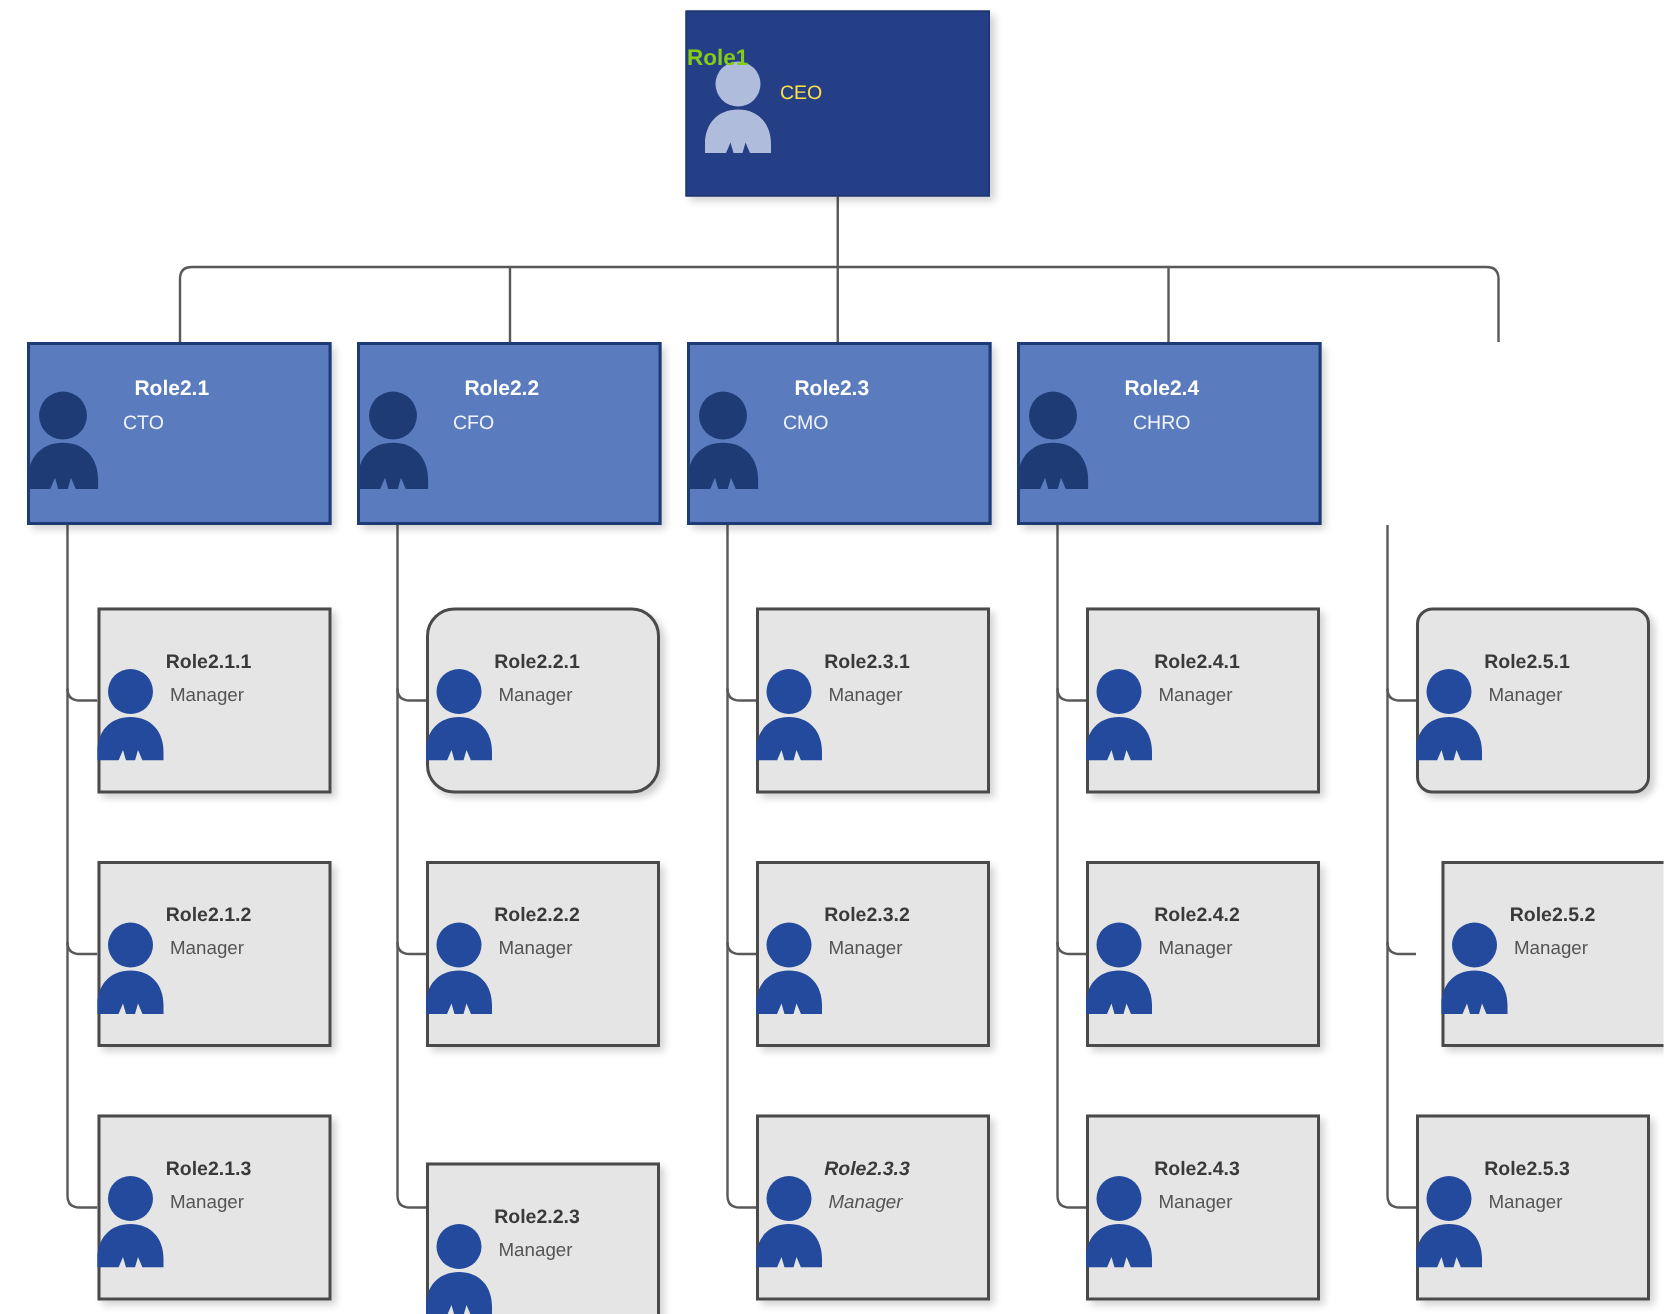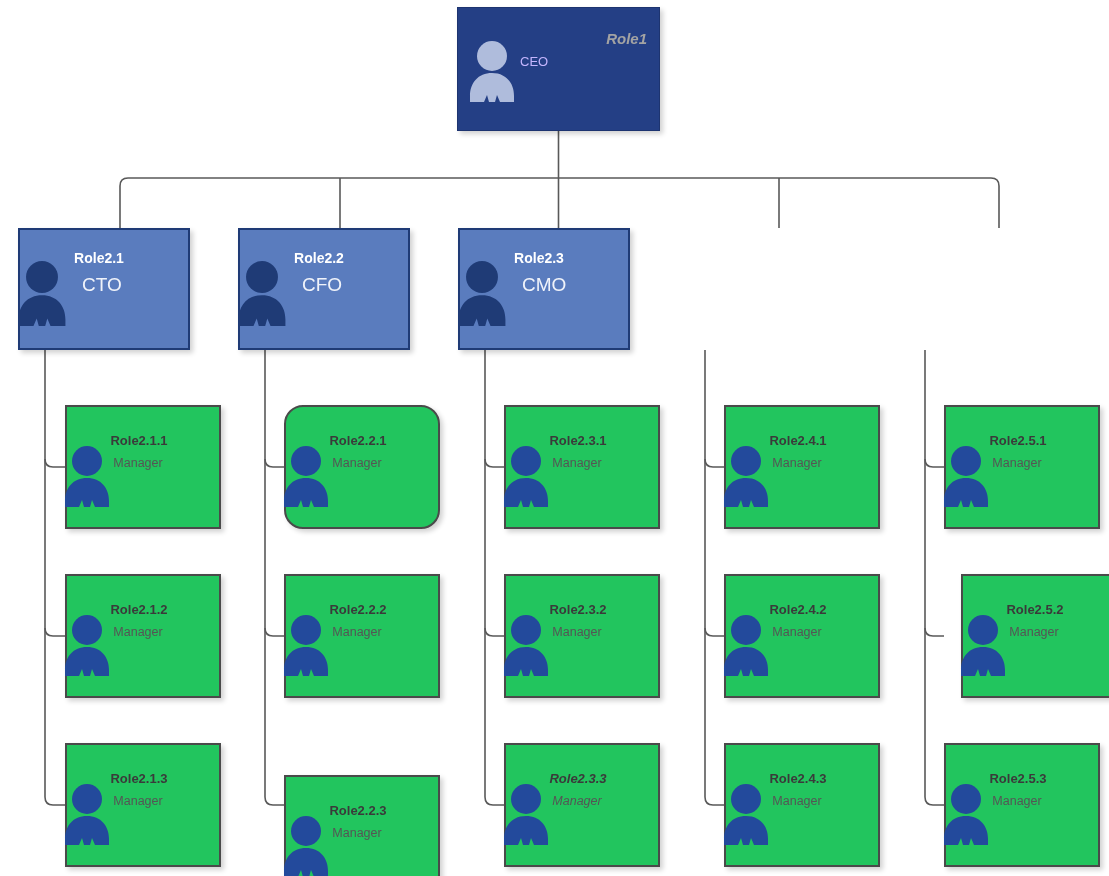--- a/index.html
+++ b/index.html
@@ -58,75 +58,74 @@
   }
 
   
   .node.level1 {
     background: #243F85;
     border: 1px solid #1d3470;
     width: 203px;
     height: 124px;
   }
   .node.level1 .node-title {
-    color: #a3a3a3;
+    color: #84cc16;
     font-size: 15px;
     top: 22px;
     left: 0;
     right: 12px;
-    text-align: right;
-    font-style: italic;
+    text-align: left;
   }
   .node.level1 .node-subtitle {
-    color: #c4b5fd;
+    color: #fde047;
     font-size: 13px;
     top: 46px;
     left: 62px;
   }
   .node.level1 .person-icon {
     left: 6px;
     top: 32px;
     bottom: auto;
   }
 
   
   .node.level2 {
     background: #5A7CBE;
     border: 2px solid #1F3B76;
-    width: 172px;
+    width: 203px;
     height: 122px;
   }
   .node.level2 .node-title {
     color: #ffffff;
     font-size: 14px;
     top: 20px;
     left: 0;
     right: 10px;
     text-align: center;
   }
   .node.level2 .node-subtitle {
     color: #f0f3fa;
-    font-size: 19px;
+    font-size: 13px;
     top: 44px;
     left: 62px;
   }
   .node.level2.subtitle-center .node-subtitle {
     left: 0;
     right: 10px;
     text-align: center;
   }
   .node.level2 .person-icon {
     left: -8px;
     top: 30px;
     bottom: auto;
   }
 
   
   .node.level3 {
-    background: #22c55e;
+    background: #e5e5e5;
     border: 2px solid #4A4A4A;
     width: 156px;
     height: 124px;
   }
   .node.level3 .node-title {
     color: #3A3A3A;
     font-size: 13px;
     top: 26px;
     left: 0;
     right: 8px;
@@ -222,20 +221,30 @@
     <span class="person-icon">
       <svg width="60" height="66" viewBox="0 0 56 62" xmlns="http://www.w3.org/2000/svg">
         <circle cx="28" cy="16" r="15" fill="#1F3B76"></circle>
         <path d="M28,33 C42,33 50,43 50,56 L50,62 L36,62 L33,55 L31,62 L25,62 L23,55 L20,62 L6,62 L6,56 C6,43 14,33 28,33 Z" fill="#1F3B76"></path>
       </svg>
     </span>
     <span class="node-title">Role2.3</span>
     <span class="node-subtitle">CMO</span>
   </div>
 
+  <div class="node level2 subtitle-center" style="left:678px; top:228px;">
+    <span class="person-icon">
+      <svg width="60" height="66" viewBox="0 0 56 62" xmlns="http://www.w3.org/2000/svg">
+        <circle cx="28" cy="16" r="15" fill="#1F3B76"></circle>
+        <path d="M28,33 C42,33 50,43 50,56 L50,62 L36,62 L33,55 L31,62 L25,62 L23,55 L20,62 L6,62 L6,56 C6,43 14,33 28,33 Z" fill="#1F3B76"></path>
+      </svg>
+    </span>
+    <span class="node-title">Role2.4</span>
+    <span class="node-subtitle">CHRO</span>
+  </div>
 
 
   <div class="node level3" style="left:65px; top:405px;">
     <span class="person-icon">
       <svg width="56" height="62" viewBox="0 0 56 62" xmlns="http://www.w3.org/2000/svg">
         <circle cx="28" cy="16" r="15" fill="#234A9C"></circle>
         <path d="M28,33 C42,33 50,43 50,56 L50,62 L36,62 L33,55 L31,62 L25,62 L23,55 L20,62 L6,62 L6,56 C6,43 14,33 28,33 Z" fill="#234A9C"></path>
       </svg>
     </span>
     <span class="node-title">Role2.1.1</span>
@@ -348,21 +357,21 @@
     <span class="person-icon">
       <svg width="56" height="62" viewBox="0 0 56 62" xmlns="http://www.w3.org/2000/svg">
         <circle cx="28" cy="16" r="15" fill="#234A9C"></circle>
         <path d="M28,33 C42,33 50,43 50,56 L50,62 L36,62 L33,55 L31,62 L25,62 L23,55 L20,62 L6,62 L6,56 C6,43 14,33 28,33 Z" fill="#234A9C"></path>
       </svg>
     </span>
     <span class="node-title">Role2.4.3</span>
     <span class="node-subtitle">Manager</span>
   </div>
 
-  <div class="node level3" style="left:944px; top:405px;">
+  <div class="node level3" style="left:944px; top:405px;border-radius:11px;">
     <span class="person-icon">
       <svg width="56" height="62" viewBox="0 0 56 62" xmlns="http://www.w3.org/2000/svg">
         <circle cx="28" cy="16" r="15" fill="#234A9C"></circle>
         <path d="M28,33 C42,33 50,43 50,56 L50,62 L36,62 L33,55 L31,62 L25,62 L23,55 L20,62 L6,62 L6,56 C6,43 14,33 28,33 Z" fill="#234A9C"></path>
       </svg>
     </span>
     <span class="node-title">Role2.5.1</span>
     <span class="node-subtitle">Manager</span>
   </div>
   <div class="node level3" style="left:944px; top:574px;margin-left:17px;">

